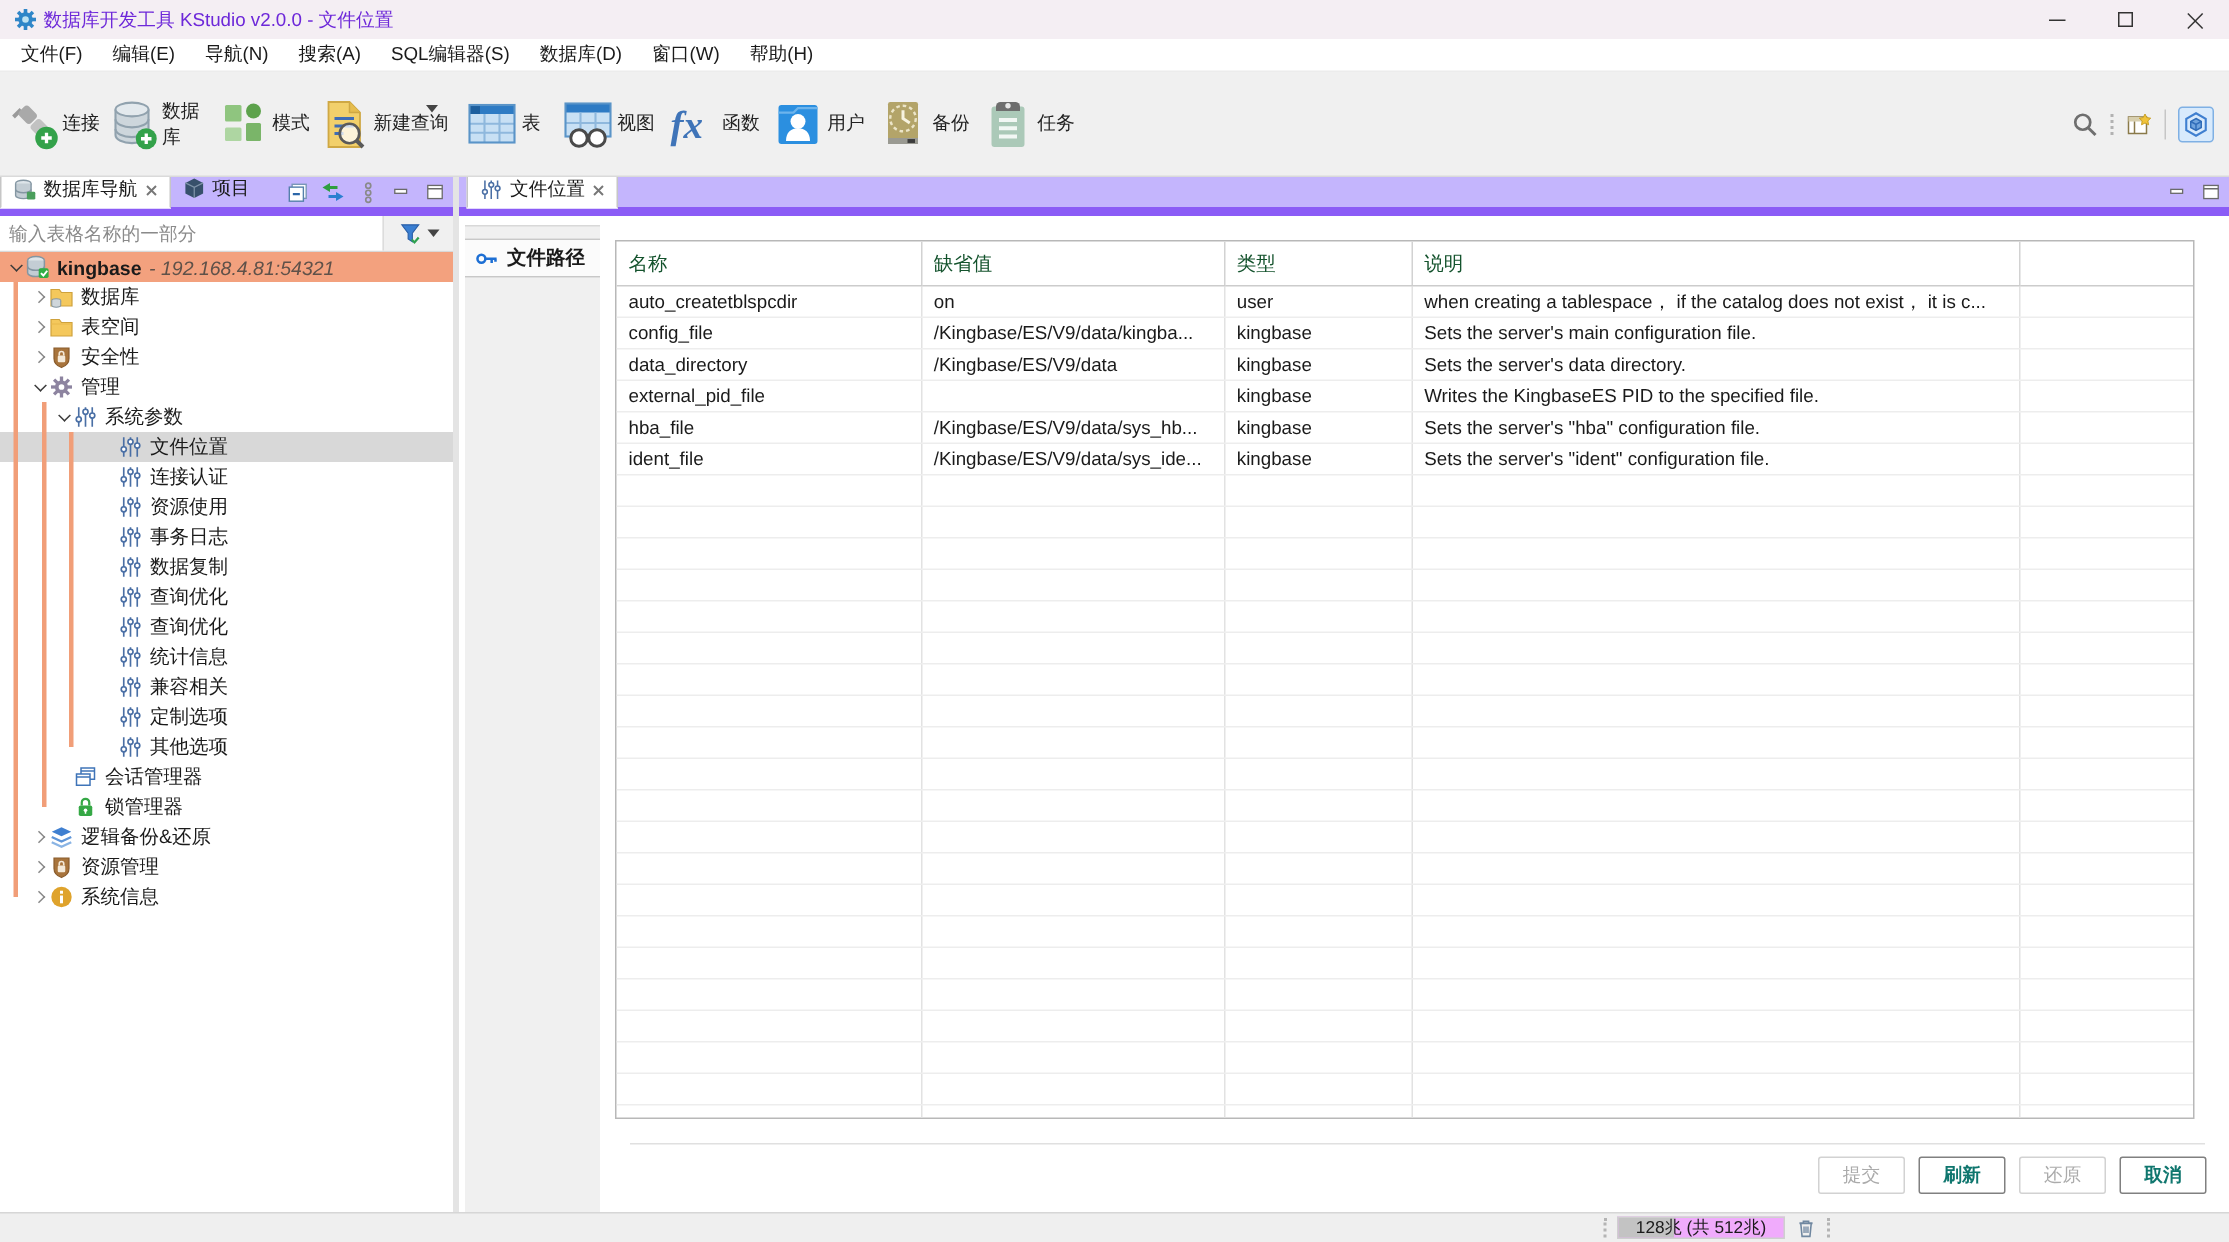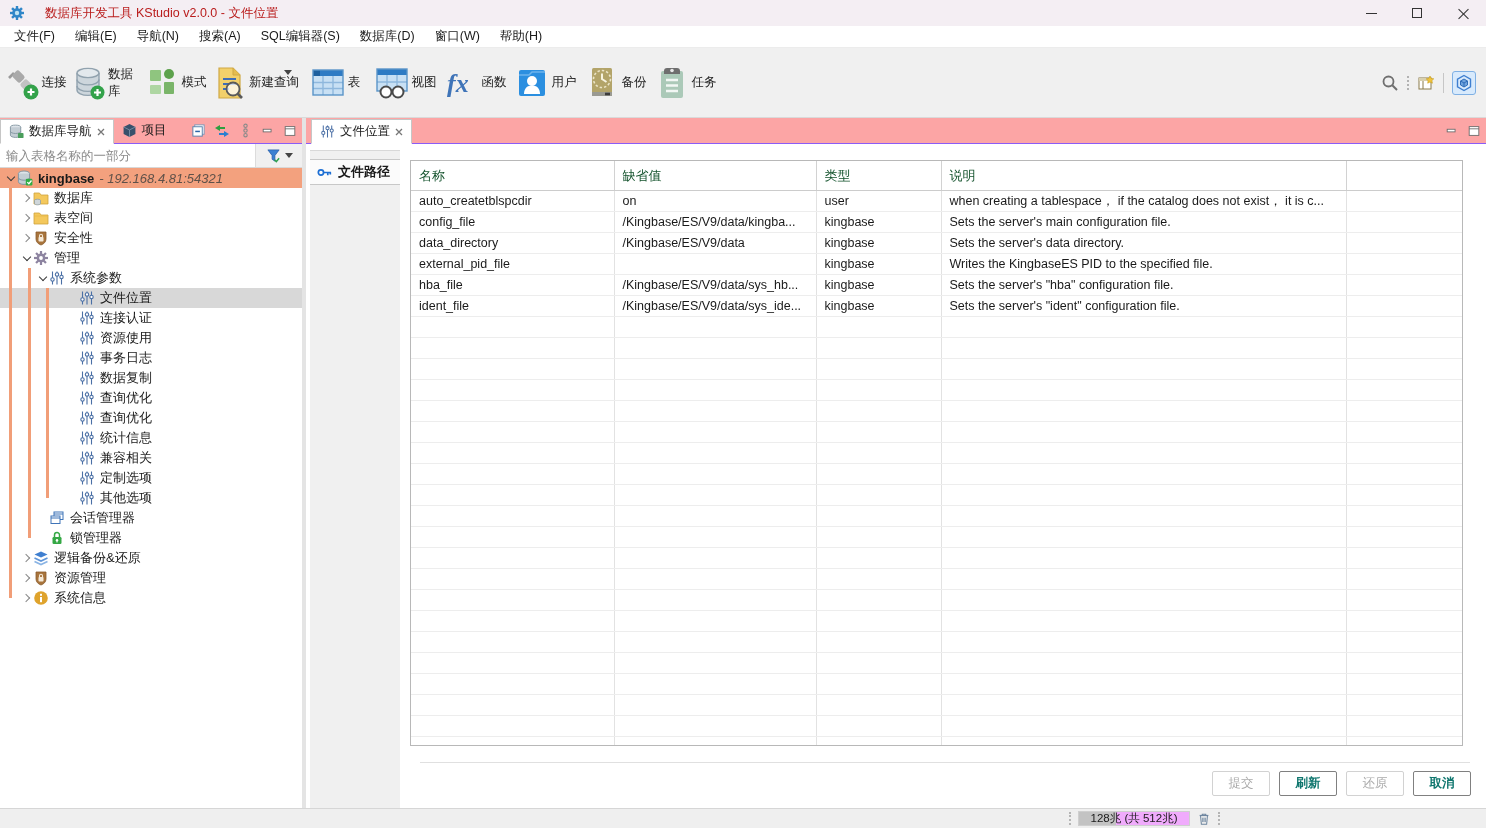--- a/index.html
+++ b/index.html
@@ -6,21 +6,21 @@
   .window{position:relative;width:1486px;height:828px;background:#fff;overflow:hidden;
     font-family:"Liberation Sans",sans-serif;font-size:13px;color:#1a1a1a;cursor:default}
   .icn{display:inline-block;line-height:0;flex:none}
   .icn svg{width:100%;height:100%}
   .i36{width:36px;height:36px}.i18{width:18px;height:18px}.i16{width:16px;height:16px}
   .i15{width:15px;height:15px}.i14{width:14px;height:14px}.i8{width:8px;height:8px}
 
   
   .titlebar{position:absolute;top:0;left:0;right:0;height:26px;background:#f4eef3;
     display:flex;align-items:center;padding-left:9px;box-sizing:border-box}
-  .title-text{margin-left:20px;font-size:12.5px;color:#b91c1c}
+  .title-text{margin-left:4px;font-size:12.5px;color:#6d28d9}
   .win-controls{margin-left:auto;display:flex;height:100%}
   .win-btn{width:46px;display:flex;align-items:center;justify-content:center}
   .g-min{width:11px;height:1px;background:#333}
   .g-max{width:10px;height:10px;border:1px solid #333;box-sizing:border-box}
   .g-close{width:11px;height:11px;position:relative}
   .g-close::before,.g-close::after{content:"";position:absolute;left:5px;top:-1px;width:1px;height:14px;background:#333}
   .g-close::before{transform:rotate(45deg)}.g-close::after{transform:rotate(-45deg)}
 
   
   .menubar{position:absolute;top:26px;left:0;right:0;height:22px;background:#fff;
@@ -39,21 +39,21 @@
   .tb-right{position:absolute;right:10px;top:0;height:100%;display:flex;align-items:center;gap:8px}
   .vsep{width:1px;height:20px;background:#c6c6c6}
   .hdots{border-left:2px dotted #b2b2b2;height:14px;width:0}
   .persp-active{background:#d8eafc;border:1px solid #7fb0e4;border-radius:3px;padding:2px;line-height:0}
 
   
   .main{position:absolute;top:118px;left:0;right:0;bottom:20px;background:#e4e4e4}
   .navigator{position:absolute;left:0;top:0;width:302px;bottom:0;background:#fff;overflow:hidden}
   .editor{position:absolute;left:306px;top:0;right:0;bottom:0;background:#fff;overflow:hidden}
 
-  .tabbar{height:26px;background:#fca5a5;border-bottom:1px solid #8b5cf6;display:flex;align-items:flex-end;position:relative;box-sizing:border-box}
+  .tabbar{height:26px;background:#c4b5fd;border-bottom:6px solid #8b5cf6;display:flex;align-items:flex-end;position:relative;box-sizing:border-box}
   .tab{height:25px;display:flex;align-items:center;padding:0 8px;gap:5px;font-size:12.5px;box-sizing:border-box}
   .tab.active{background:#fff;border:1px solid #c6c6c6;border-bottom:1px solid #fff;margin-bottom:-1px}
   .minibar{position:absolute;right:5px;top:0;height:100%;display:flex;align-items:center;gap:8px}
 
   .searchrow{height:24px;border-bottom:1px solid #d8d8d8;display:flex;box-sizing:border-box}
   .search-input{flex:1;border:none;outline:none;padding:0 6px;font-size:12.5px;font-family:inherit;color:#333;min-width:0}
   .search-input::placeholder{color:#8a8a8a}
   .filterbox{width:46px;background:#f0f0f0;border-left:1px solid #dcdcdc;display:flex;align-items:center;justify-content:center;gap:4px}
 
   .tree{position:relative;height:calc(100% - 50px);overflow:hidden;background:#fff}

